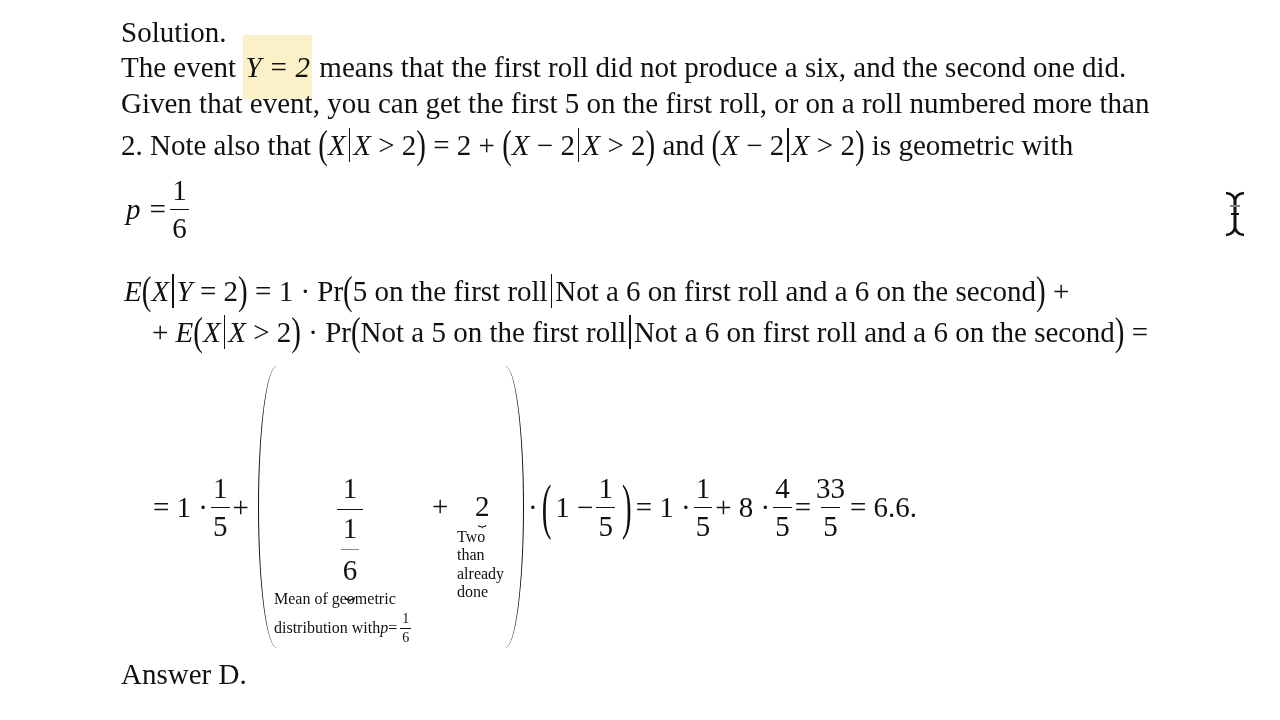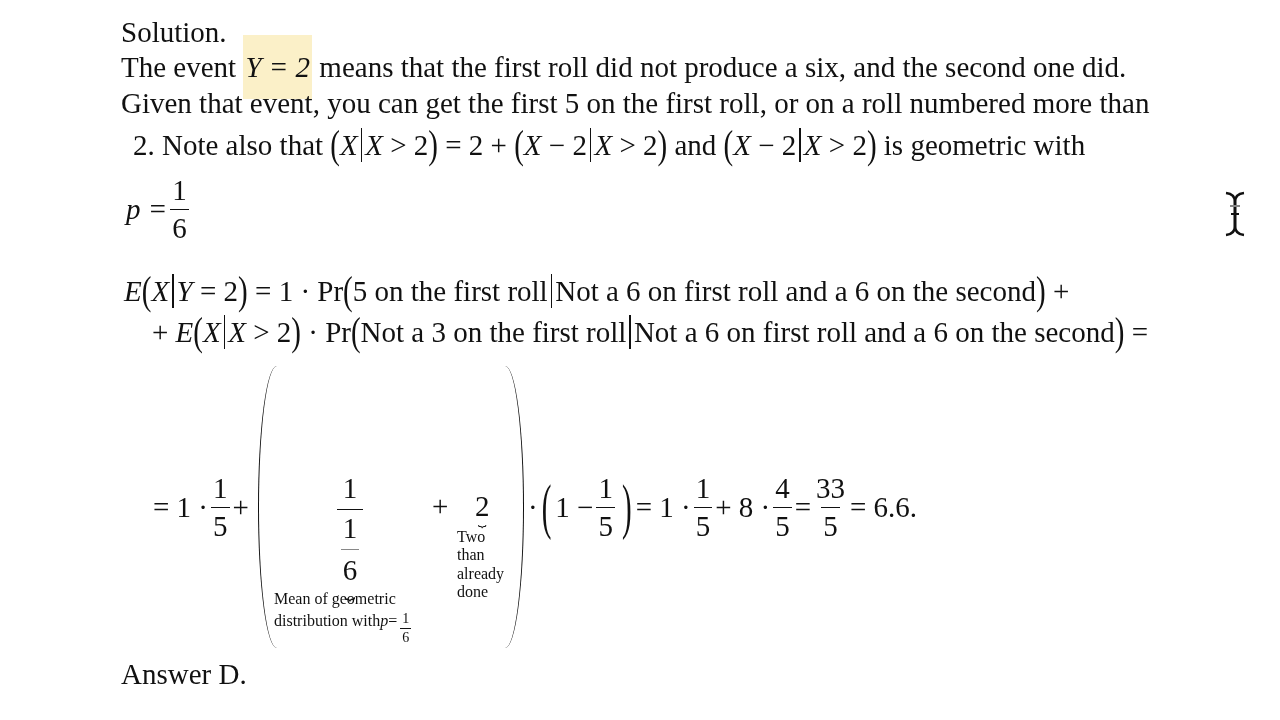--- a/index.html
+++ b/index.html
@@ -24,21 +24,21 @@
 <body>
 
 <div class="abs" style="left:121px;top:18px;">Solution.</div>
 
 <div class="abs" style="left:121px;top:53px;">
   <span>The event </span><span class="hl it">Y = 2</span><span> means that the first roll did not produce a six, and the second one did.</span>
 </div>
 
 <div class="abs" style="left:121px;top:89px;text-align:right;">Given that event, you can get the first 5 on the first roll, or on a roll numbered more than</div>
 
-<div class="abs" style="left:121px;top:128px;margin-left:12px;">
+<div class="abs" style="left:121px;top:128px;">
   <span>2. Note also that </span>
   <span>
     <span class="paren">(</span><span class="it">X</span><span class="bar"></span><span class="it">X</span> &gt; 2<span class="paren">)</span> = 2 + <span class="paren">(</span><span class="it">X</span> − 2<span class="bar"></span><span class="it">X</span> &gt; 2<span class="paren">)</span>
   </span>
   <span>and</span>
   <span><span class="paren">(</span><span class="it">X</span> − 2<span class="bar"></span><span class="it">X</span> &gt; 2<span class="paren">)</span></span>
   <span>is geometric with</span>
 </div>
 
 <div class="abs" style="left:126px;top:176px;display:flex;align-items:center;">
@@ -50,21 +50,21 @@
 </div>
 
 <div class="abs" style="left:124px;top:274px;">
   <span class="it">E</span><span class="paren">(</span><span class="it">X</span><span class="bar"></span><span class="it">Y</span> = 2<span class="paren">)</span>
   <span>= 1 · Pr</span><span class="paren">(</span><span>5 on the first roll</span><span class="bar"></span><span>Not a 6 on first roll and a 6 on the second</span><span class="paren">)</span>
   <span>+</span>
 </div>
 
 <div class="abs" style="left:152px;top:315px;">
   + <span class="it">E</span><span class="paren">(</span><span class="it">X</span><span class="bar"></span><span class="it">X</span> &gt; 2<span class="paren">)</span>
-  <span>· Pr</span><span class="paren">(</span><span>Not a 3 on the first roll</span><span class="bar"></span><span>Not a 6 on first roll and a 6 on the second</span><span class="paren">)</span>
+  <span>· Pr</span><span class="paren">(</span><span>Not a 5 on the first roll</span><span class="bar"></span><span>Not a 6 on first roll and a 6 on the second</span><span class="paren">)</span>
   <span>=</span>
 </div>
 
 <div class="abs" style="left:153px;top:474px;display:flex;align-items:center;">
   <span>= 1 ·</span>
   <span class="frac">
       <span class="num">1</span>
       <span class="den">5</span>
     </span>
   <span>+</span>
@@ -74,21 +74,21 @@
 <div class="bigparen right" style="left:483px;top:366px;height:282px;"></div>
 
 <div class="abs" style="left:337px;top:474px;text-align:center;">
   <div>1</div>
   <div style="border-top:1.6px solid #111;width:26px;margin:6px auto 0;padding-top:4px;">1</div>
   <div style="border-top:1.2px solid #888;width:18px;margin:6px auto 0;padding-top:6px;">6</div>
   <div class="brace" style="margin-top:-4px;">⏟</div>
 </div>
 
 <div class="abs small" style="left:274px;top:590px;">Mean of geometric</div>
-<div class="abs small" style="left:274px;top:612px;display:flex;align-items:flex-start;">
+<div class="abs small" style="left:274px;top:612px;display:flex;align-items:center;">
   <span>distribution with </span>
     <span class="it">p</span>
     <span>=</span>
   <span class="frac" style="font-size:14px;">
       <span class="num">1</span>
       <span class="den" style="margin-top:2px;padding-top:2px;border-top-width:1px;">6</span>
     </span>
 </div>
 
 <div class="abs" style="left:432px;top:492px;">+</div>

